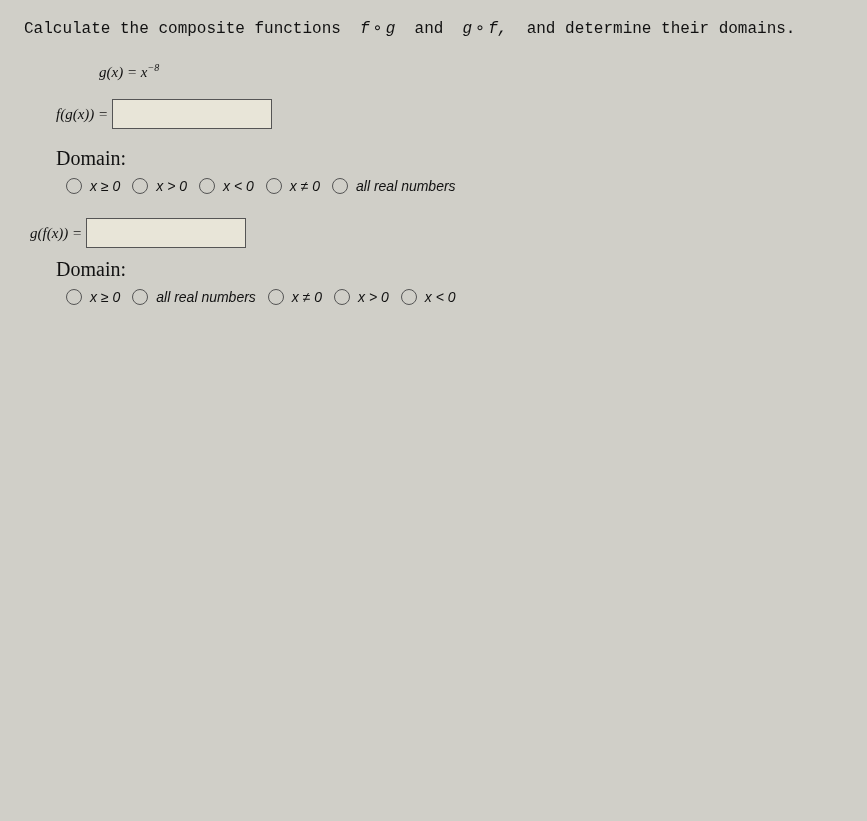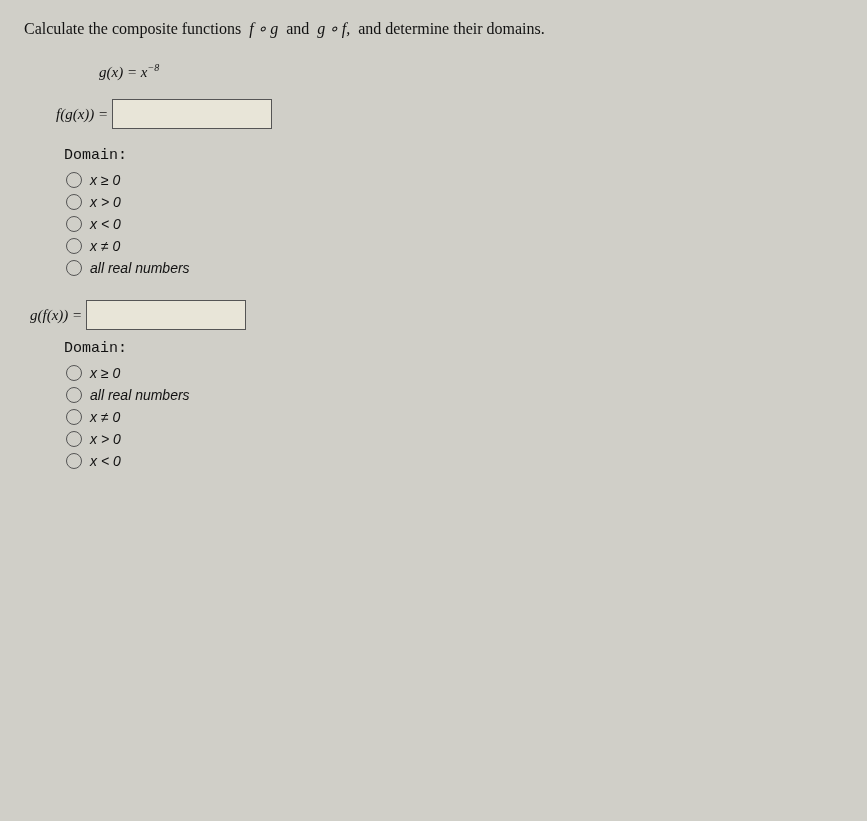--- a/index.html
+++ b/index.html
@@ -8,21 +8,21 @@
       font-family: Georgia, 'Times New Roman', serif;
       background: #d0cfc8;
       width: 867px;
       min-height: 821px;
       padding: 18px 24px;
       color: #111;
       font-size: 15px;
     }
 
     .page-title {
-      font-family: Liberation Serif, serif;
+      font-family: Liberation Mono, monospace;
       font-size: 16px;
       color: #111;
       margin-bottom: 22px;
       line-height: 1.4;
     }
 
     .page-title .math-inline {
       font-style: italic;
     }
 
@@ -86,31 +86,30 @@
       height: 30px;
       display: inline-block;
     }
 
     .domain-section {
       margin-left: 32px;
       margin-bottom: 24px;
     }
 
     .domain-label {
-      font-family: Liberation Mono, monospace;
-      font-size: 15px;
+      font-family: Liberation Serif, serif;
+      font-size: 20px;
       font-style: normal;
       margin-bottom: 8px;
-      margin-left: 8px;
     }
 
     .radio-group {
       display: flex;
-      flex-direction: column;
-      gap: 6px;
+      flex-direction: row;
+      gap: 12px;
       margin-left: 10px;
     }
 
     .radio-item {
       display: flex;
       align-items: center;
       gap: 8px;
       cursor: pointer;
     }
 

